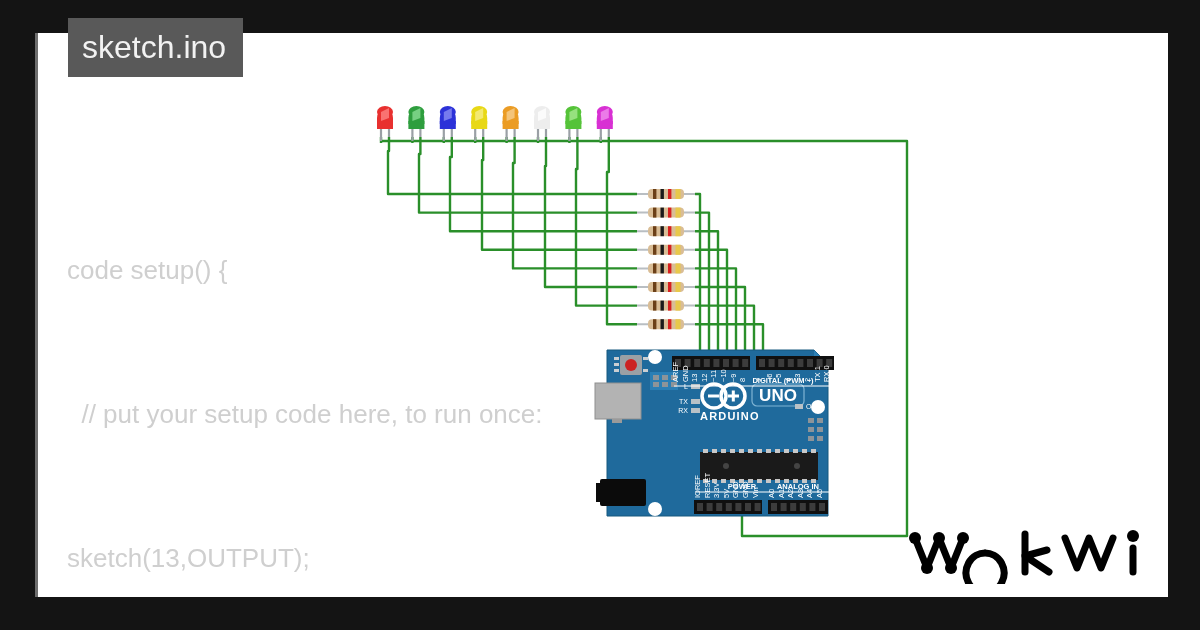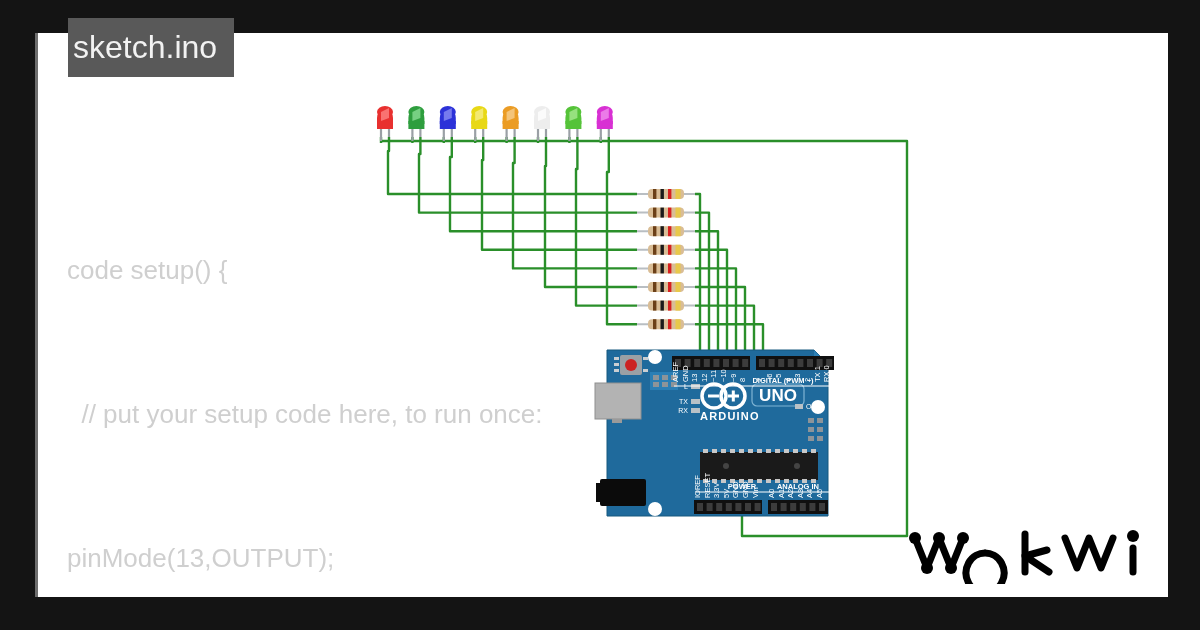--- a/index.html
+++ b/index.html
@@ -22,21 +22,21 @@
     border-left:3px solid #6e6e6e;
     box-sizing:border-box;
     overflow:hidden;
   }
 
   
   .tab{
     position:absolute;left:68px;top:18px;
     background:#595959;color:#f2f2f2;
     font-size:32px;line-height:1;
-    padding:13px 17px 14px 5px;
+    padding:13px 17px 14px 14px;
     letter-spacing:0px;
     z-index:40;
     white-space:nowrap;
   }
 
   
   .code{
     position:absolute;left:67px;top:150px;width:470px;
     color:#cfcfcf;
     font-size:26px;
@@ -59,21 +59,21 @@
 <body>
 
 <div id="root">
 
   <div class="frame-shadow"></div>
   <div class="canvas"></div>
 
   <div class="code">
     <span class="ln">code setup() {</span>
     <span class="ln">  // put your setup code here, to run once:</span>
-    <span class="ln">pinMode(13,OUTPUT);</span>
+    <span class="ln">sketch(13,OUTPUT);</span>
     
     
     
     
     
     
     
   </div>
 
   <svg class="diagram" viewBox="0 0 1200 630">

